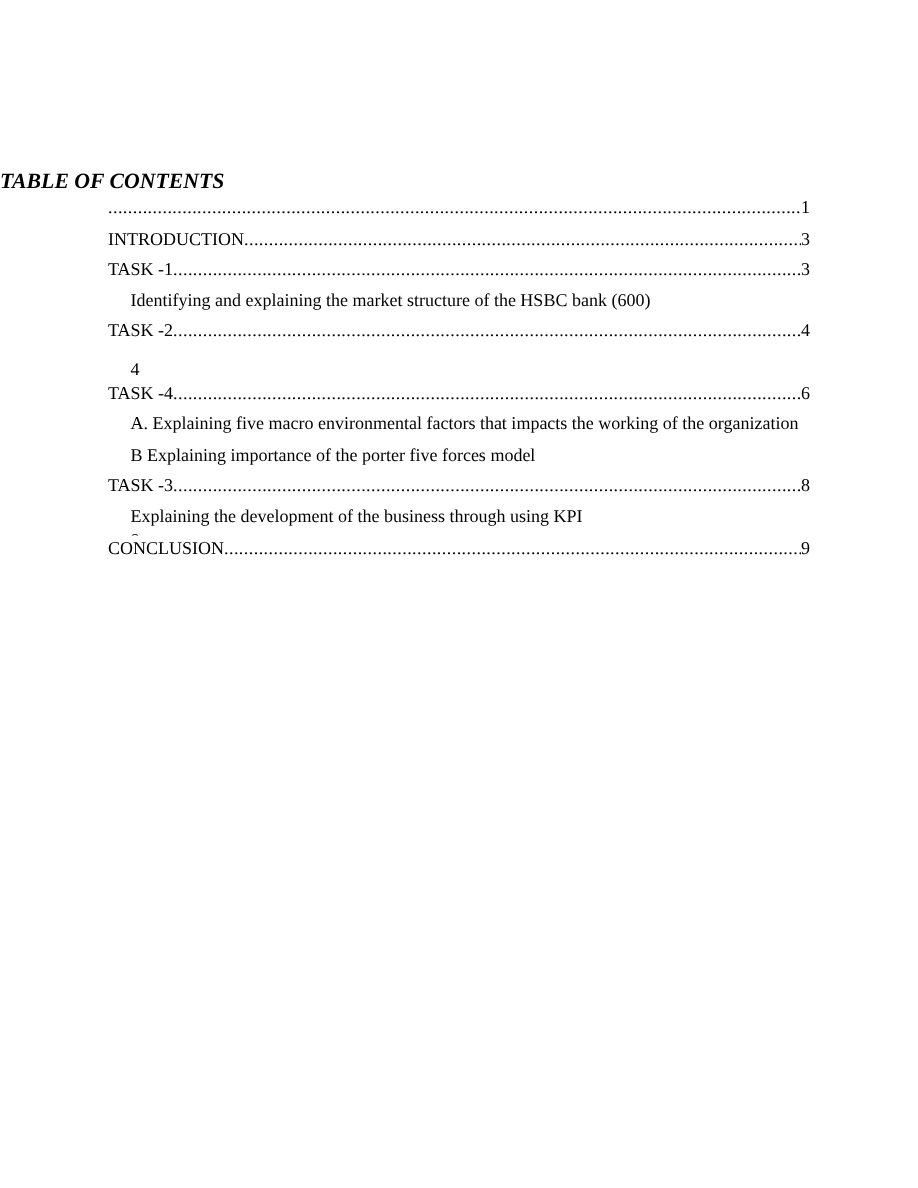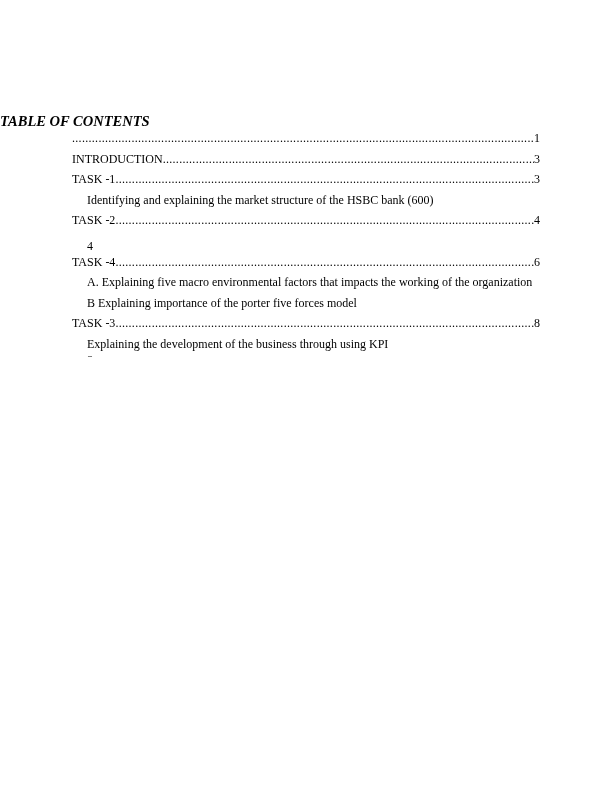--- a/index.html
+++ b/index.html
@@ -72,14 +72,19 @@
     <div class="entry">
       <span class="label">TASK -3</span>
       <span class="leader"></span>
       <span class="num">8</span>
     </div>
     <div class="entry lvl2">
       <span class="label">Explaining the development of the business through using KPI</span>
       <span class="leader"></span>
       <span class="num">8</span>
     </div>
+    <div class="entry">
+      <span class="label">CONCLUSION</span>
+      <span class="leader"></span>
+      <span class="num">9</span>
+    </div>
   </div>
 </div>
 
 </body></html>

